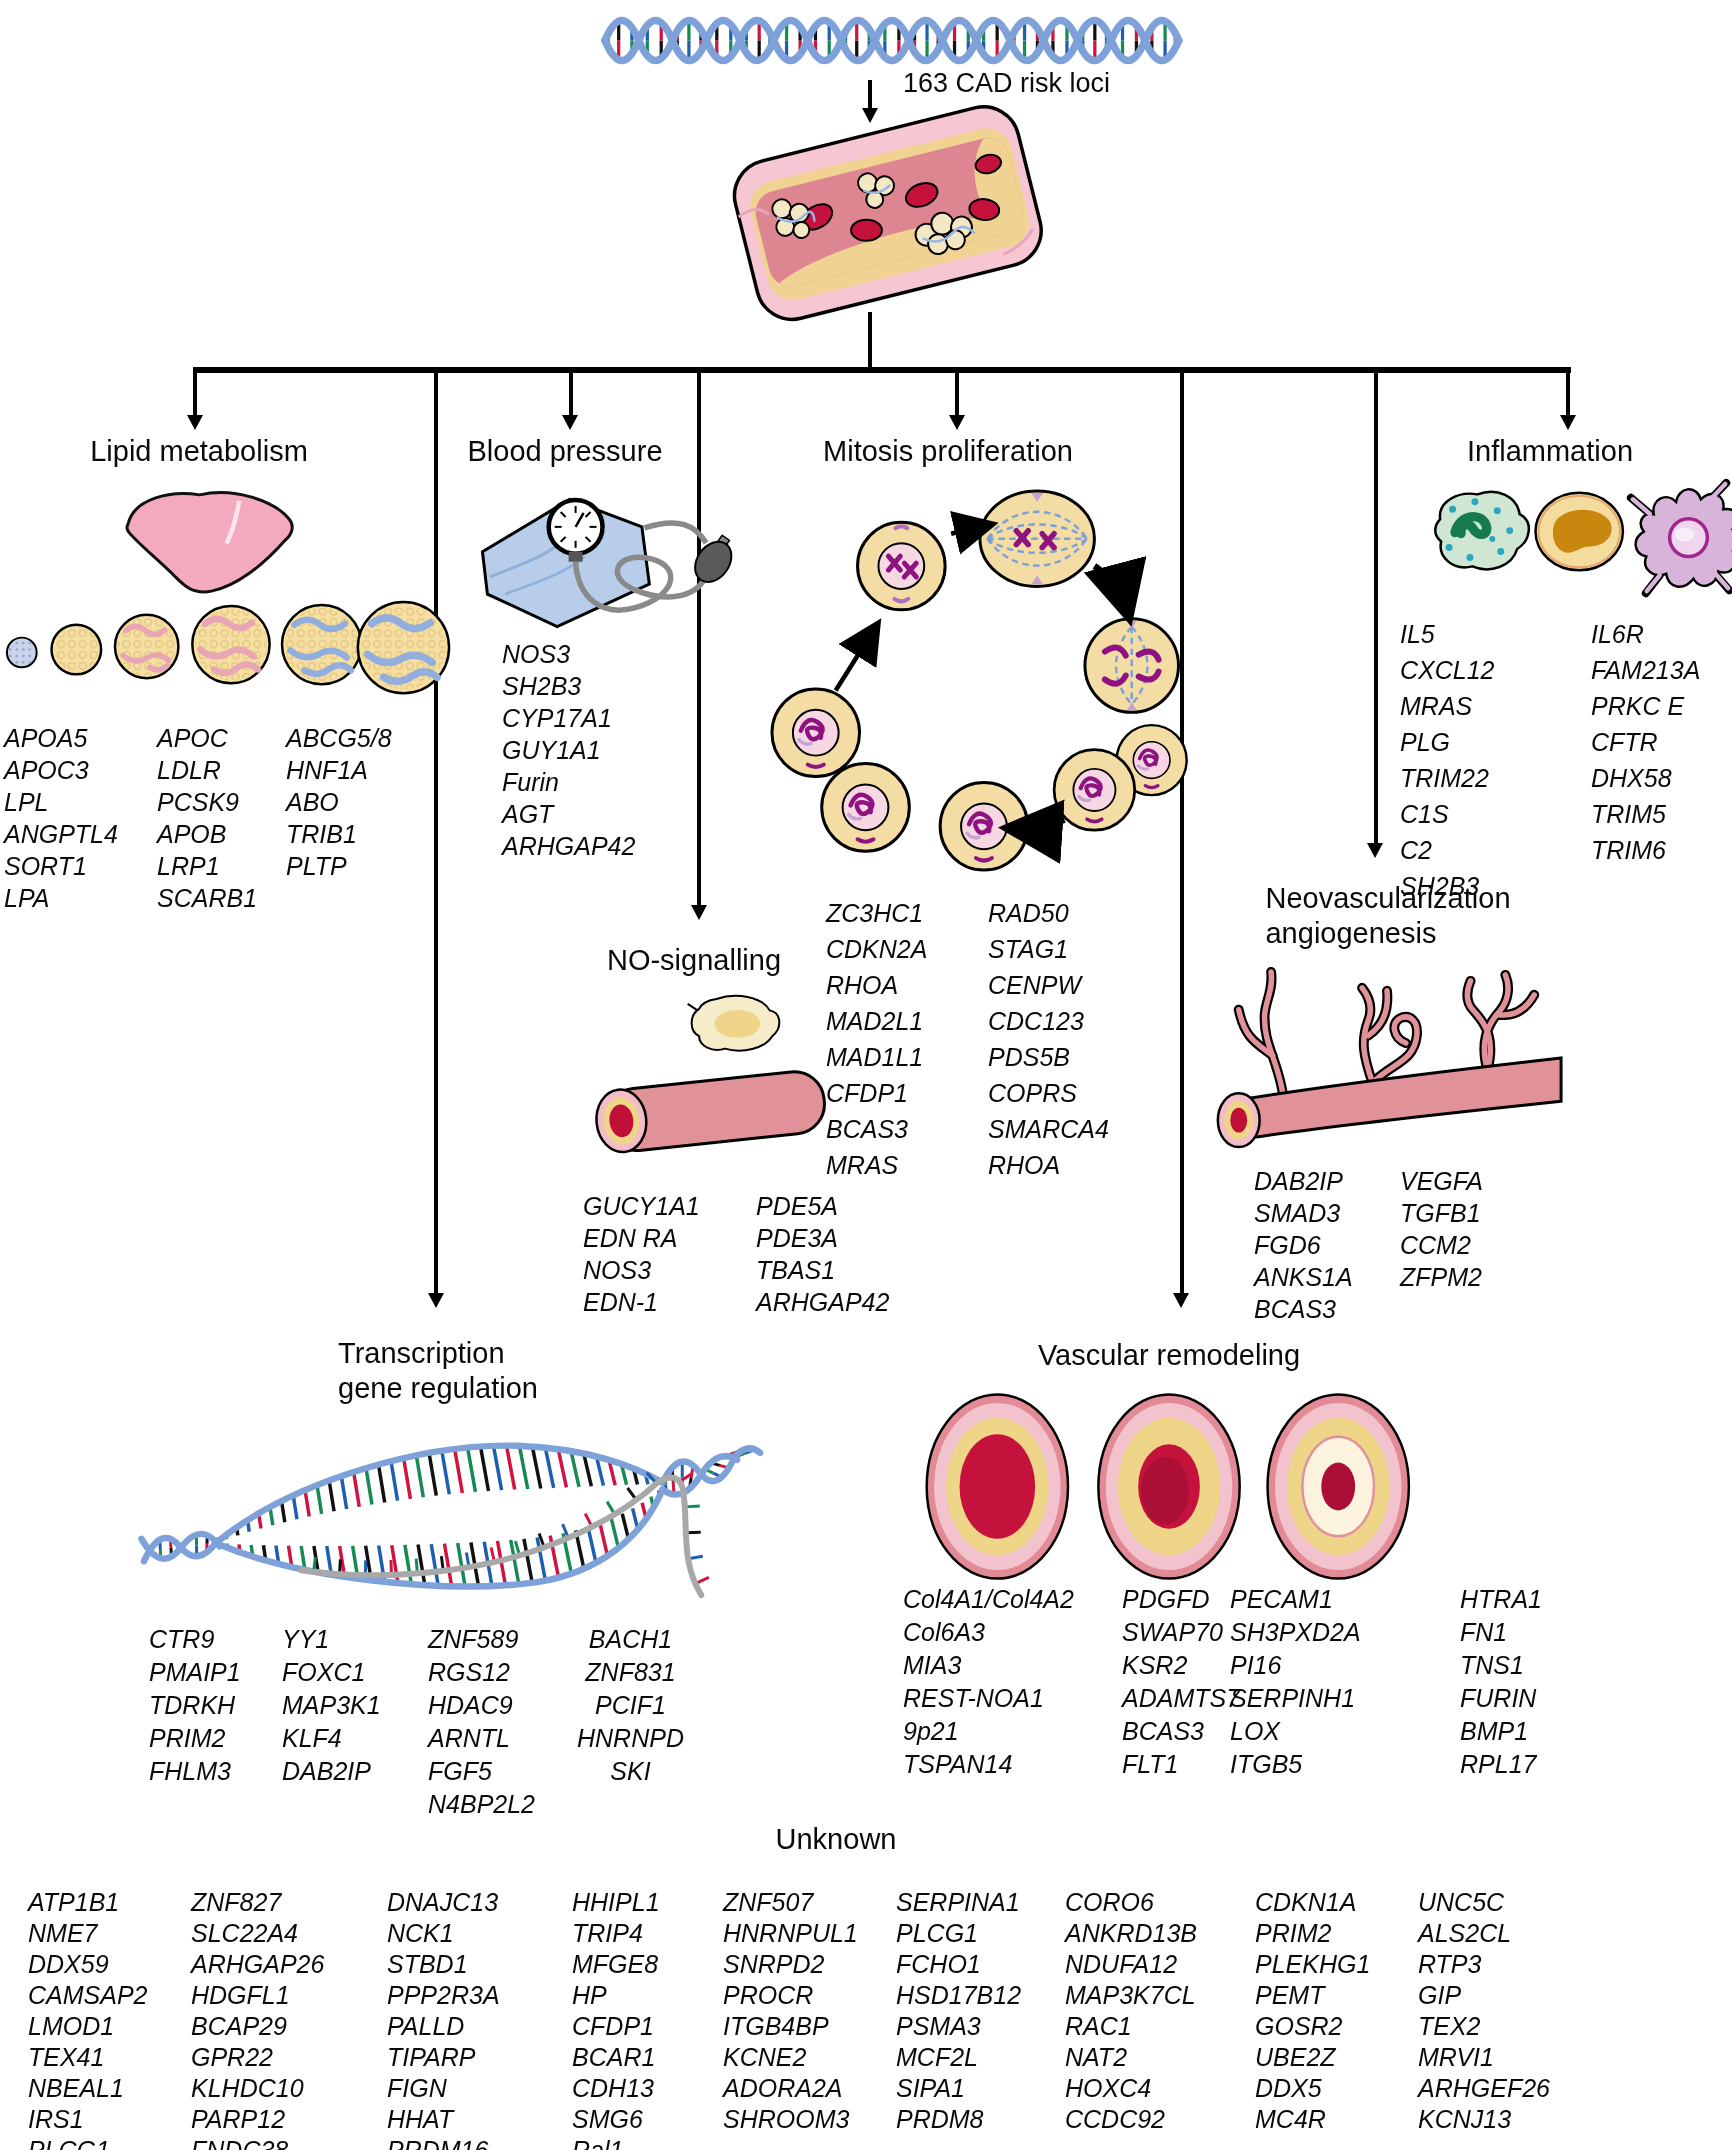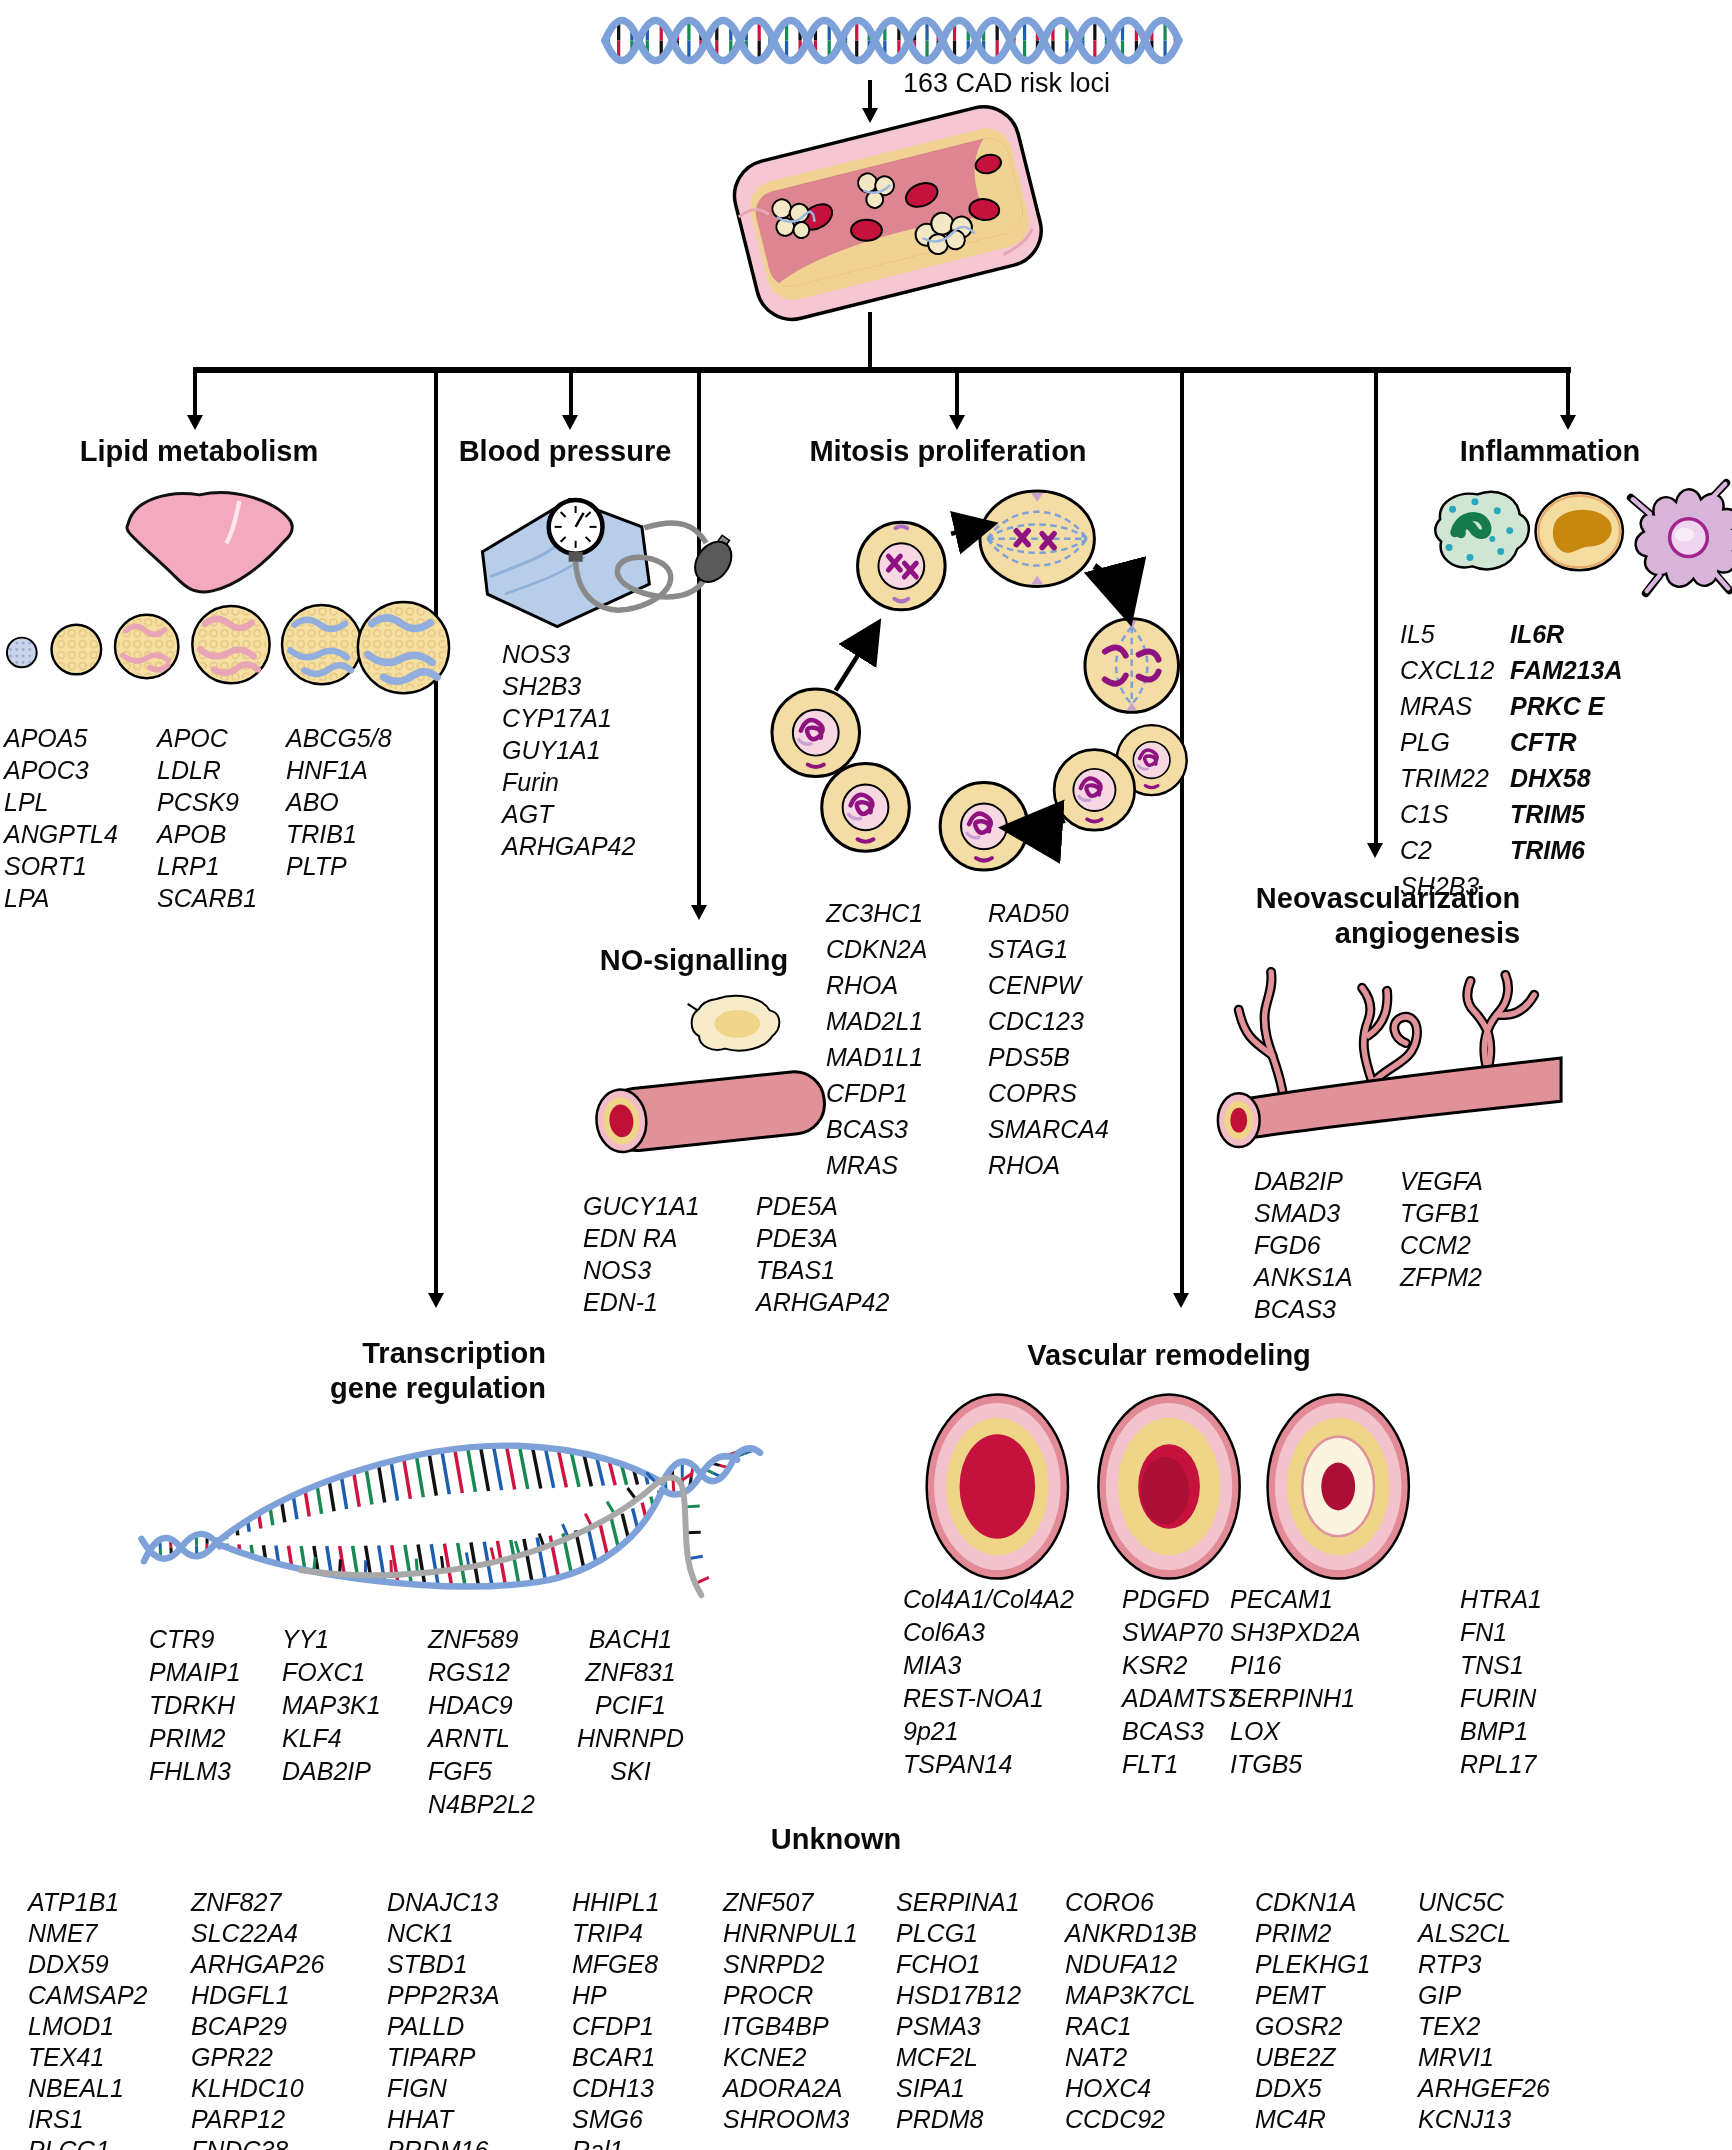--- a/index.html
+++ b/index.html
@@ -1,20 +1,20 @@
 <!DOCTYPE html>
 <html style="font-size:8px"><head>
 <meta charset="utf-8">
 <style>
   html,body{margin:0;padding:0;background:#fff;}
   #canvas{position:relative;width:1733px;height:2151px;background:#ffffff;overflow:hidden;
           font-family:"Liberation Sans",sans-serif;color:#0a0a0a;}
   svg{position:absolute;overflow:visible;}
-  .hdr{position:absolute;transform:translateX(-50%);font-weight:bold;font-size:29px;
-       line-height:35px;white-space:nowrap;text-align:right;}
+  .hdr{position:absolute;transform:translateX(-50%);font-weight:normal;font-size:29px;
+       line-height:35px;white-space:nowrap;text-align:left;}
   .flowlabel{position:absolute;font-size:27px;white-space:nowrap;}
   .genelist{position:absolute;left:0;top:0;width:100%;}
   .gcol{position:absolute;top:0;}
   .gene{font-style:italic;font-size:25px;white-space:nowrap;}
   .vl{position:absolute;width:3.5px;background:#000;}
   .hb{position:absolute;height:5.5px;background:#000;}
   .ah{position:absolute;width:0;height:0;border-left:8.5px solid transparent;
       border-right:8.5px solid transparent;border-top:15px solid #000;}
 </style>
 </head>
@@ -633,21 +633,21 @@
       <div class="gcol" style="left: 1400px;">
         <div class="gene">IL5</div>
         <div class="gene">CXCL12</div>
         <div class="gene">MRAS</div>
         <div class="gene">PLG</div>
         <div class="gene">TRIM22</div>
         <div class="gene">C1S</div>
         <div class="gene">C2</div>
         <div class="gene">SH2B3</div>
       </div>
-      <div class="gcol" style="left: 1510px; font-weight: bold;">
+      <div class="gcol" style="left: 1591px;">
         <div class="gene">IL6R</div>
         <div class="gene">FAM213A</div>
         <div class="gene">PRKC E</div>
         <div class="gene">CFTR</div>
         <div class="gene">DHX58</div>
         <div class="gene">TRIM5</div>
         <div class="gene">TRIM6</div>
       </div>
     </div>
   <div class="genelist" style="top:1190px;line-height:32px">

